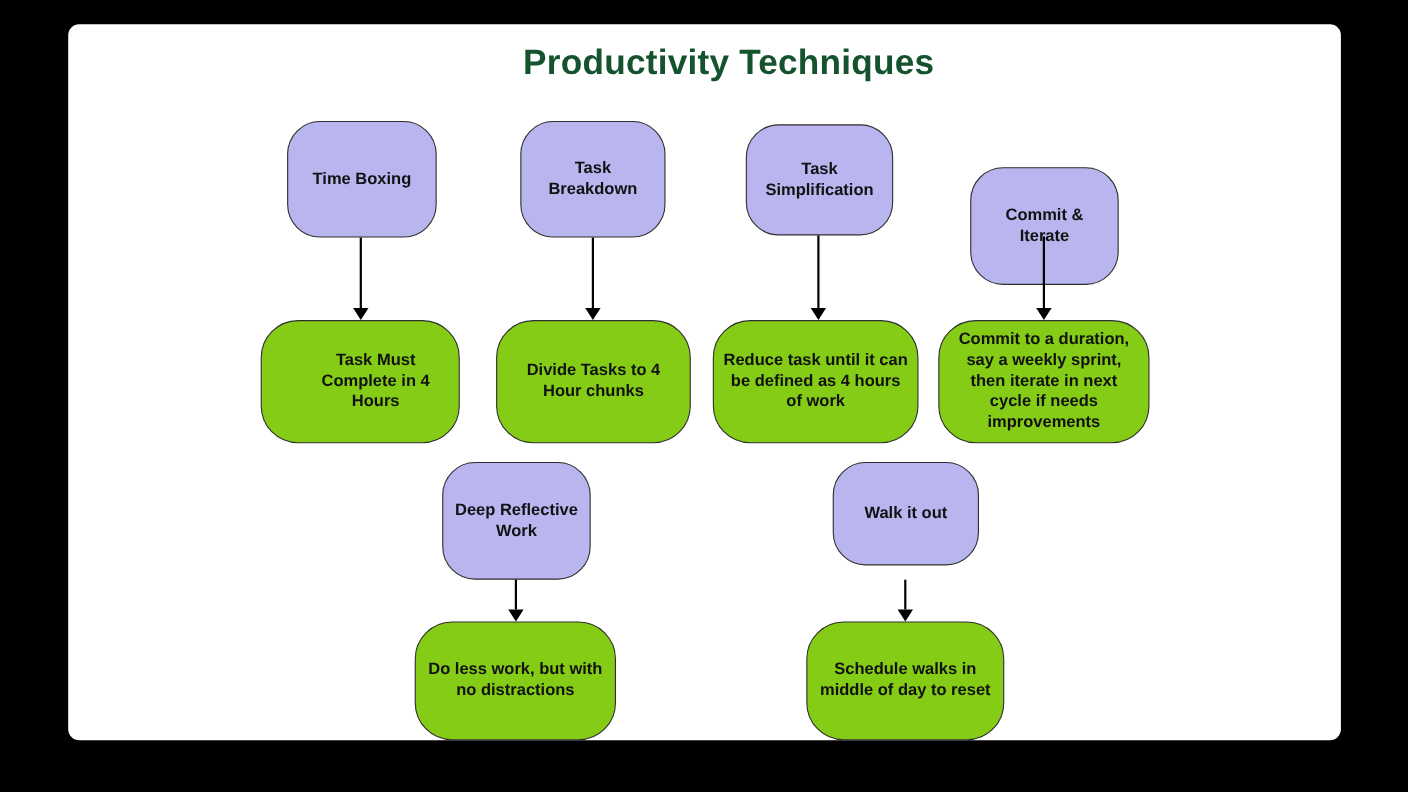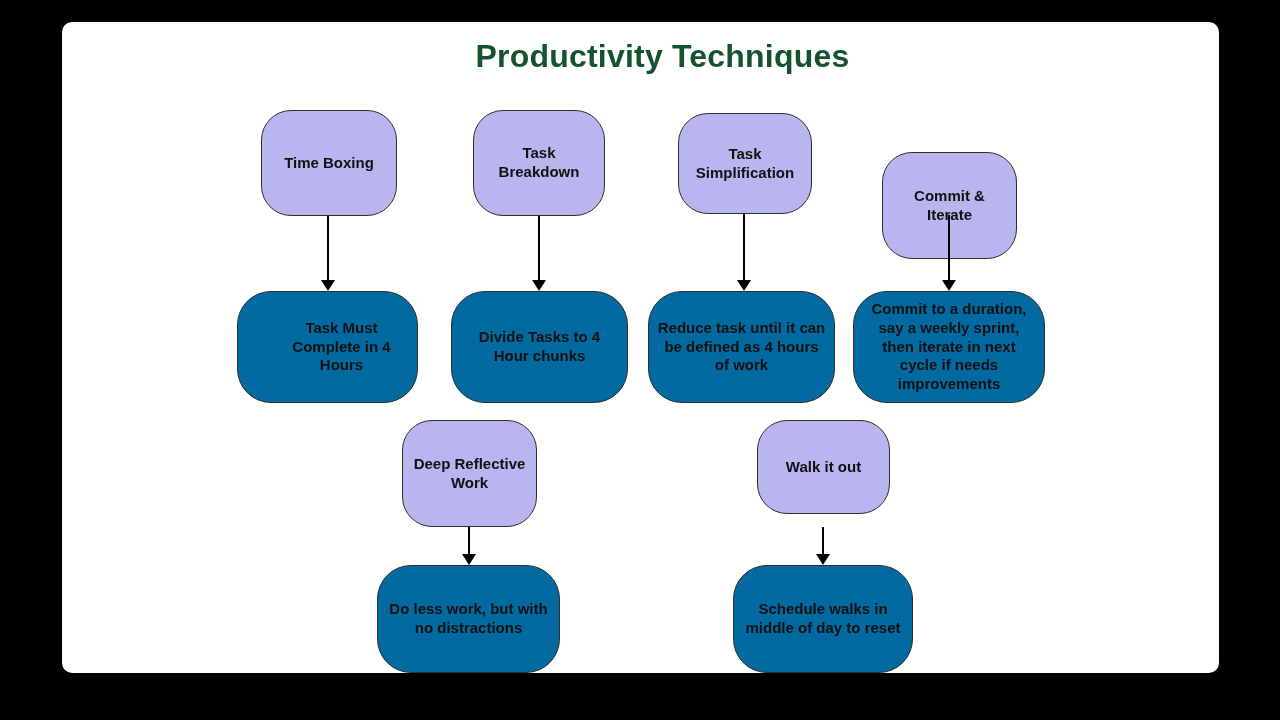--- a/index.html
+++ b/index.html
@@ -40,21 +40,21 @@
     color:#111;
     border:1px solid #2e2e2e;
     box-sizing:border-box;
     padding:4px 8px;
   }
   .technique{
     background:#b9b5ee;
     border-radius:30px;
   }
   .description{
-    background:#0369a1;
+    background:#84cc16;
     border-radius:34px;
   }
   .arrow{
     position:absolute;
     width:14px;
     display:flex;
     flex-direction:column;
     align-items:center;
   }
   .arrow .shaft{

